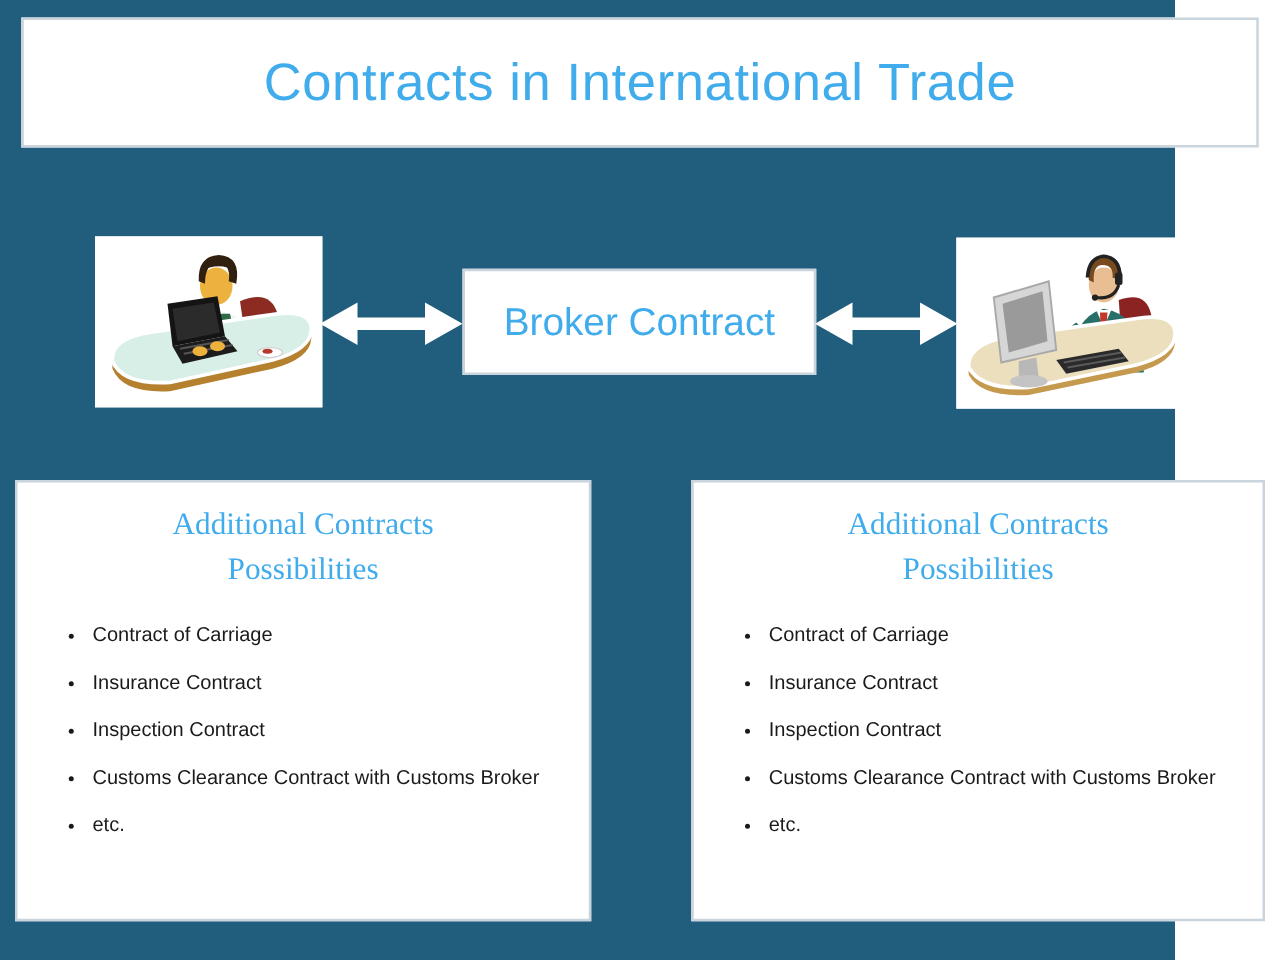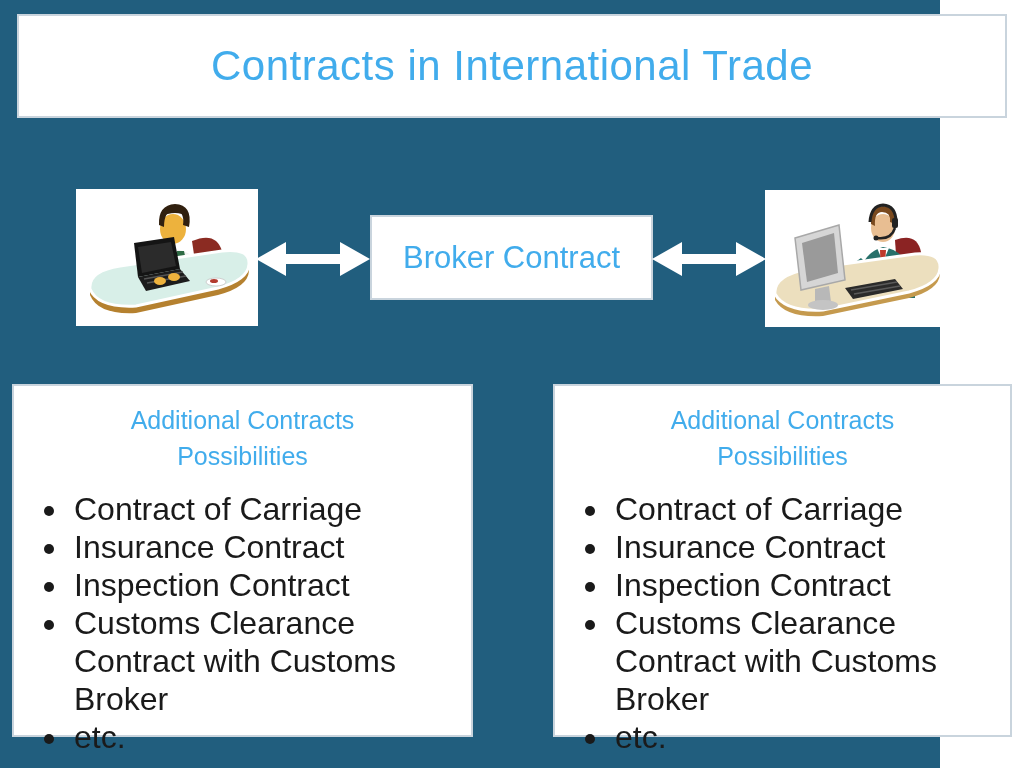--- a/index.html
+++ b/index.html
@@ -43,25 +43,25 @@
     display:flex;align-items:center;justify-content:center;
   }
   .sales-label{color:var(--accent-blue);font-size:31px;font-weight:400;}
   .arrow{position:absolute;width:114px;height:36px;}
   .arrow.left{left:256px;top:241px;}
   .arrow.right{left:652px;top:241px;}
   .panel{padding:16px 12px 0 12px;}
   .panel.left{left:12px;top:384px;width:461px;height:353px;}
   .panel.right{left:553px;top:384px;width:459px;height:353px;}
   .panel-title{
-    color:var(--accent-blue);font-size:25px;line-height:36px;text-align:center;
+    color:var(--accent-blue);font-size:25px;line-height:36px;text-align:center;font-family:Liberation Serif, serif;
   }
   .contract-list{
     margin:16px 4px 0 14px;padding-left:30px;list-style:disc;
-    color:var(--body-text);font-size:32px;line-height:38px;
+    color:var(--body-text);font-size:16px;line-height:38px;
   }
   .contract-list li{padding-left:4px;}
 </style>
 </head>
 <body>
 
 <div class="canvas">
 
   <div class="white-box title-banner">
     <div class="page-title">Contracts in International Trade</div>

